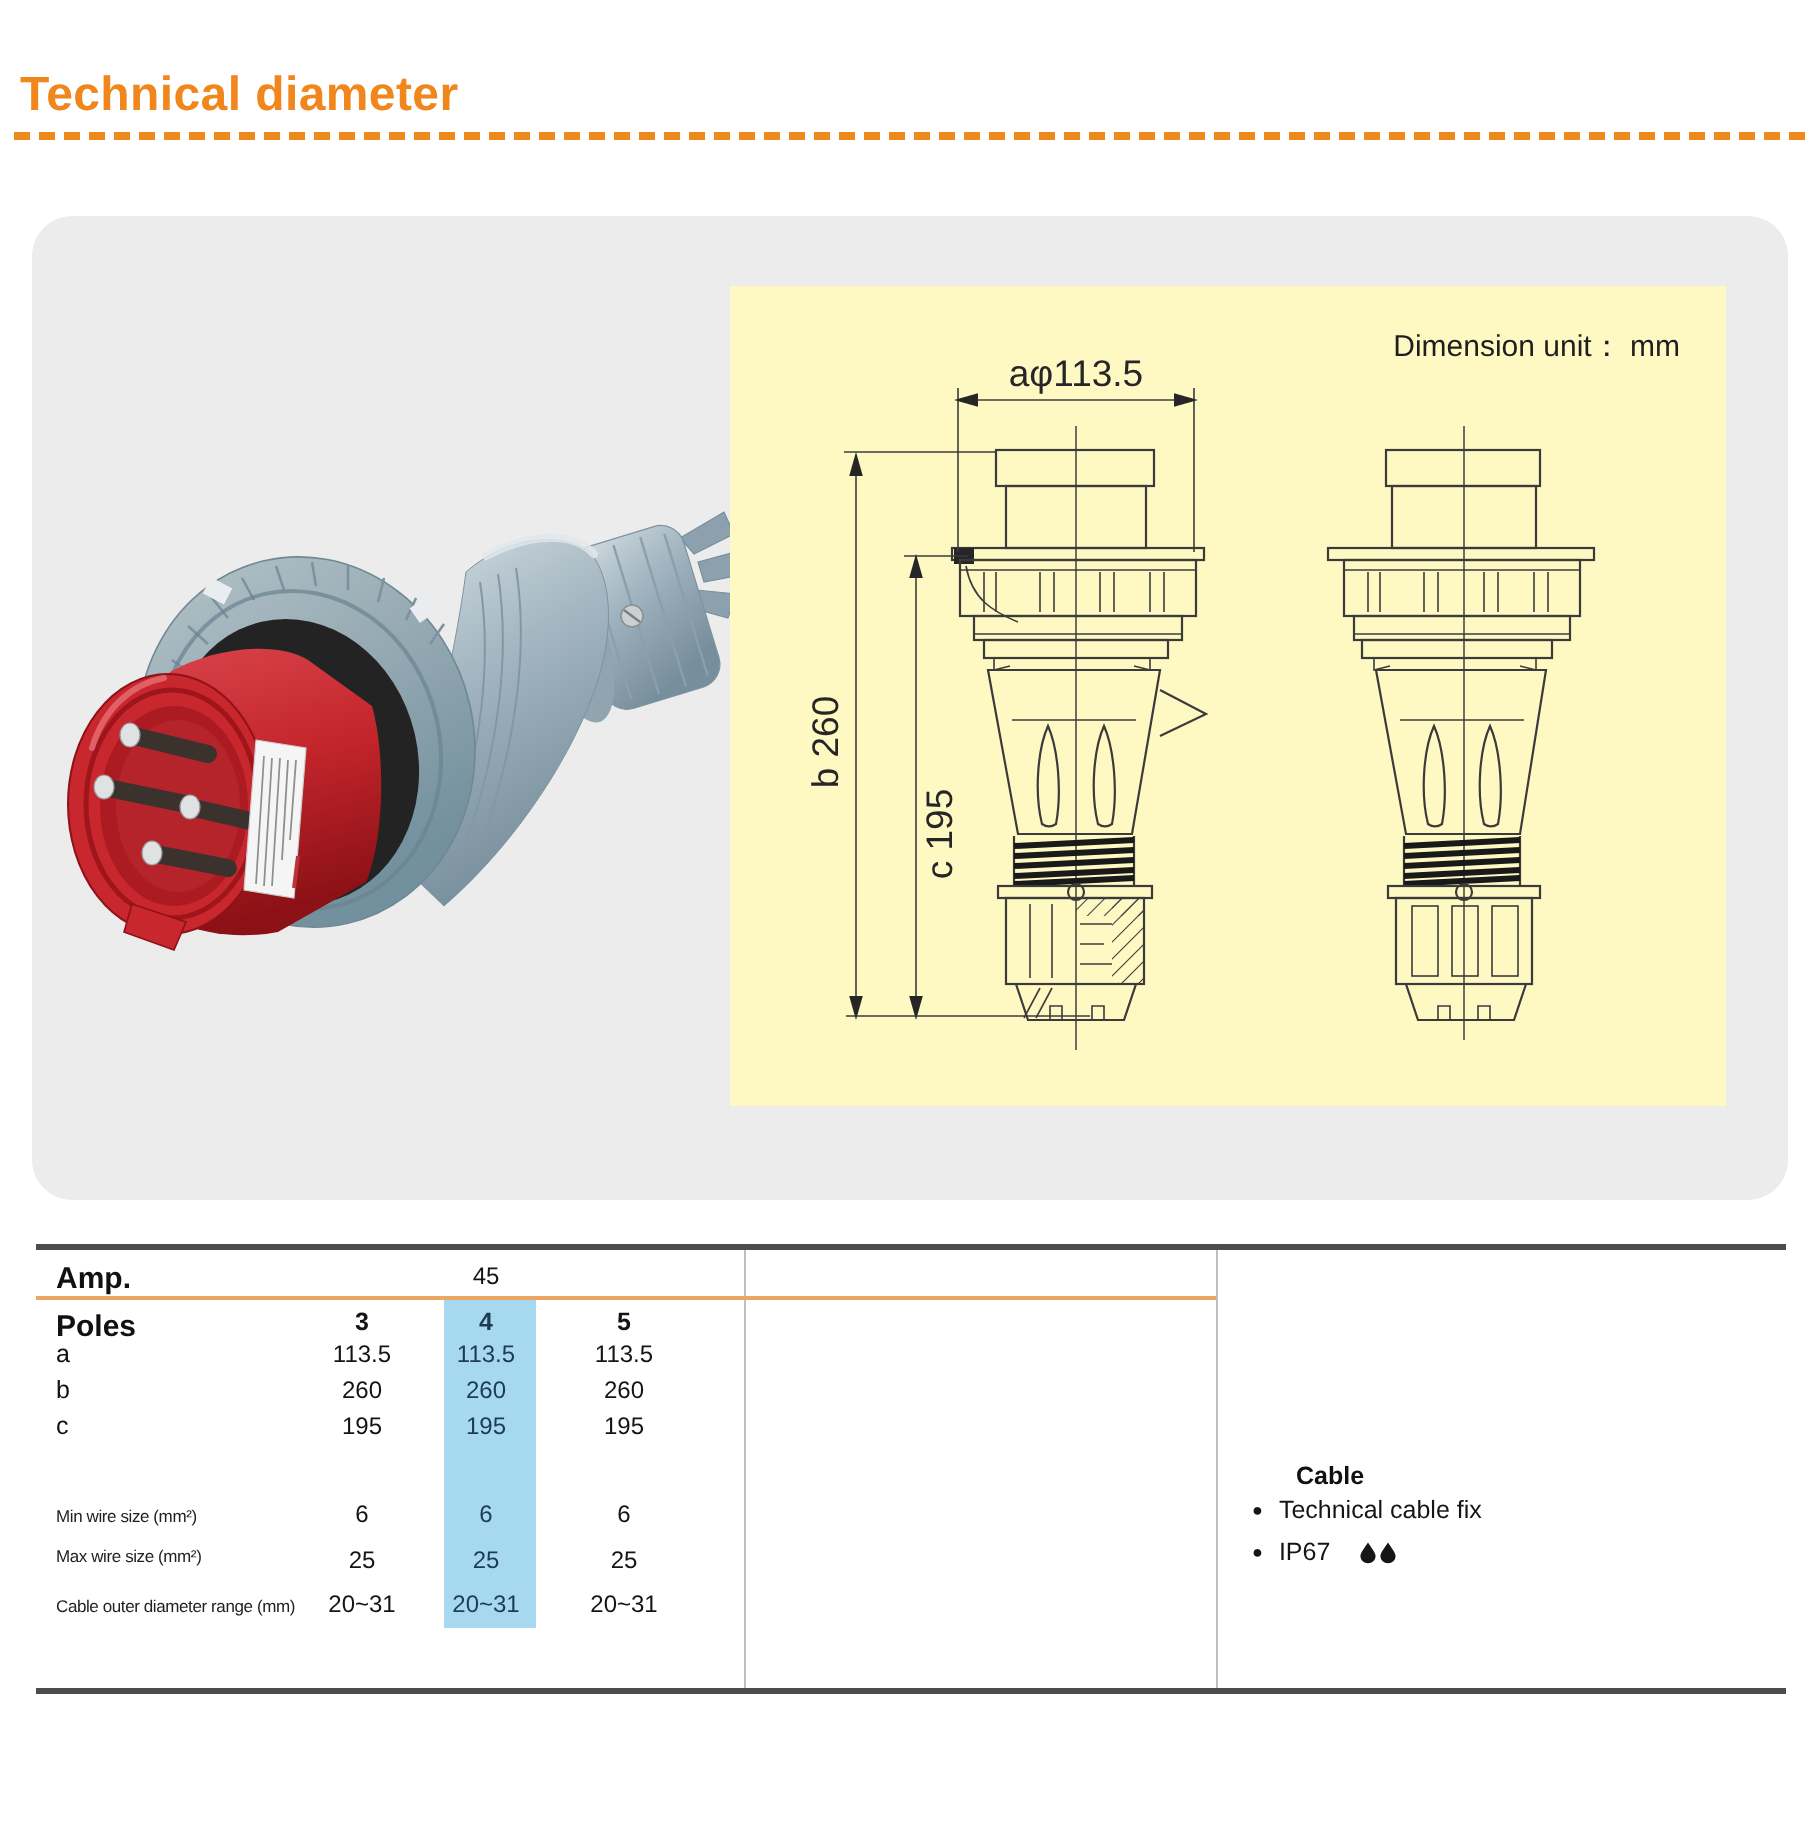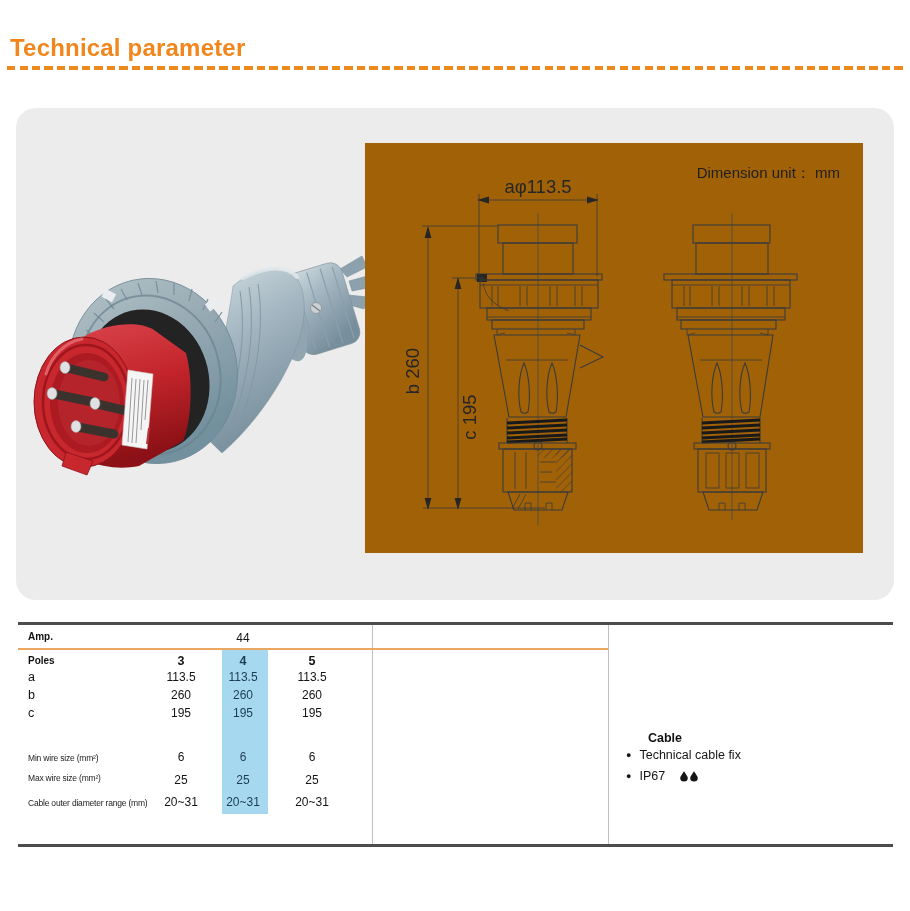--- a/index.html
+++ b/index.html
@@ -4,49 +4,49 @@
 <style>
   html,body{margin:0;padding:0;background:#fff;}
   body{width:910px;height:911px;position:relative;overflow:hidden;
        font-family:"Liberation Sans","DejaVu Sans",sans-serif;color:#1a1a1a;}
   .abs{position:absolute;}
   .title{left:10px;top:34px;font-size:24px;font-weight:700;letter-spacing:.2px;color:#F0861C;}
   .dashes{left:7px;top:66px;width:897px;height:4px;
           background:repeating-linear-gradient(90deg,#EC8A1E 0 8px,transparent 8px 12.5px);}
   .card{left:16px;top:108px;width:878px;height:492px;background:#ECECEC;border-radius:20px;}
   .photo{left:14px;top:132px;width:340px;height:250px;}
-  .panel{left:349px;top:35px;width:498px;height:410px;background:#a16207;}
+  .panel{left:349px;top:35px;width:498px;height:410px;background:#fef9c3;}
   .panel svg{width:498px;height:410px;display:block;}
   .ln{fill:none;stroke:#3b3b3b;stroke-width:1.1px;}
   .lnt{fill:none;stroke:#3b3b3b;stroke-width:.8px;}
   .cl{fill:none;stroke:#4a4a4a;stroke-width:.8px;}
   .fl{fill:#262626;stroke:none;}
   .coil{stroke:#191919;stroke-width:3px;}
   .dimtxt{font:18.5px "Liberation Sans","DejaVu Sans",sans-serif;fill:#262626;}
   .unittxt{font:15px "Liberation Sans","DejaVu Sans",sans-serif;fill:#1e1e1e;}
   .tbl{left:18px;top:622px;width:875px;height:219px;
        border-top:3px solid #4C4C4C;border-bottom:3px solid #4C4C4C;}
   .vdiv{top:0;bottom:0;width:1px;background:#BFBFBF;}
   .orule{left:0;top:23px;width:590px;height:2px;background:#EBA761;}
   .hlcol{left:204px;top:25px;width:46px;height:164px;background:#A6D8F0;}
-  .rl{left:10px;font-size:10px;font-weight:700;color:#111;}
+  .rl{left:10px;font-size:15px;font-weight:700;color:#111;}
   .dl{left:10px;font-size:12.5px;color:#111;}
   .sl{left:10px;font-size:8.5px;letter-spacing:-.2px;color:#222;}
   .v{width:70px;margin-left:-35px;text-align:center;font-size:12px;color:#141414;}
   .vb{font-weight:700;font-size:12.5px;}
   .hl{color:#1d3c52;}
   .iheading{left:630px;top:106px;font-size:12.5px;font-weight:700;color:#111;}
   .iitem{font-size:12.5px;color:#151515;display:flex;align-items:center;gap:8px;}
   .bullet{font-size:9px;line-height:1;position:relative;top:0px;}
   .drops{display:inline-flex;gap:2px;margin-left:7px;}
 </style>
 </head>
 <body>
 
-<div class="abs title">Technical parameter</div>
+<div class="abs title">Technical diameter</div>
 <div class="abs dashes"></div>
 
 <div class="abs card">
 
   <svg class="abs photo" viewBox="30 240 340 250">
     <defs>
       <linearGradient id="gBody" x1="0" y1="0" x2="0.35" y2="1">
         <stop offset="0" stop-color="#D3DDE2"></stop>
           <stop offset="0.45" stop-color="#A2B5C0"></stop>
           <stop offset="1" stop-color="#778E9C"></stop>
@@ -273,21 +273,21 @@
   </div>
 </div>
 
 <div class="abs tbl">
   <div class="abs vdiv" style="left:354px"></div>
   <div class="abs vdiv" style="left:590px"></div>
   <div class="abs hlcol"></div>
   <div class="abs orule"></div>
 
   <div class="abs rl" style="top:6px">Amp.</div>
-  <div class="abs v" style="left:225px;top:6px">44</div>
+  <div class="abs v" style="left:225px;top:6px">45</div>
 
   <div class="abs rl" style="top:30px">Poles</div>
   <div class="abs v vb" style="left:163px;top:29px">3</div>
   <div class="abs v vb hl" style="left:225px;top:29px">4</div>
   <div class="abs v vb" style="left:294px;top:29px">5</div>
 
   <div class="abs dl" style="top:45px">a</div>
   <div class="abs v" style="left:163px;top:45px">113.5</div>
   <div class="abs v hl" style="left:225px;top:45px">113.5</div>
   <div class="abs v" style="left:294px;top:45px">113.5</div>

